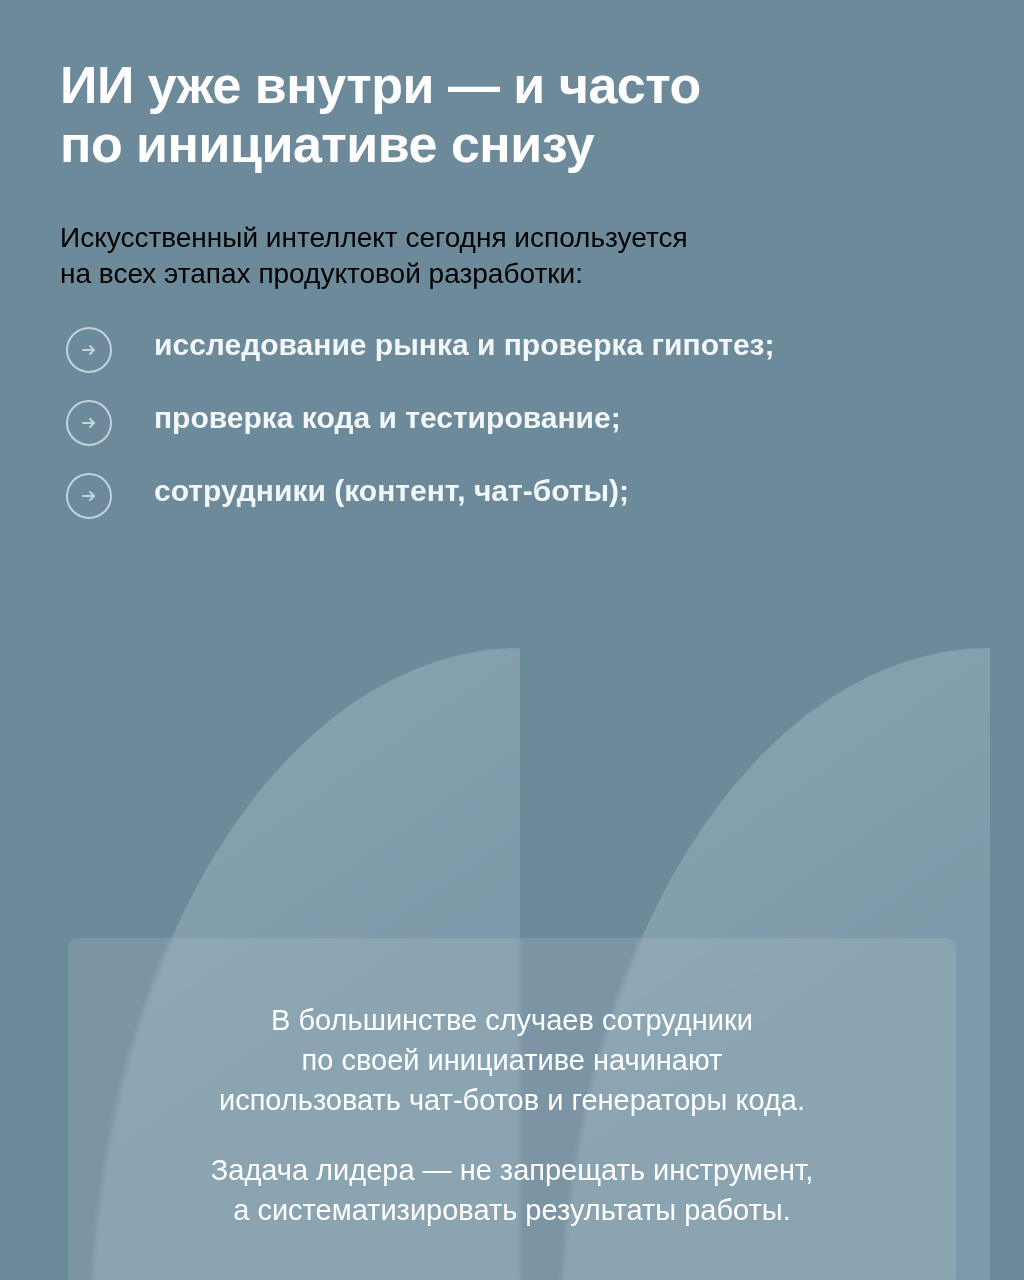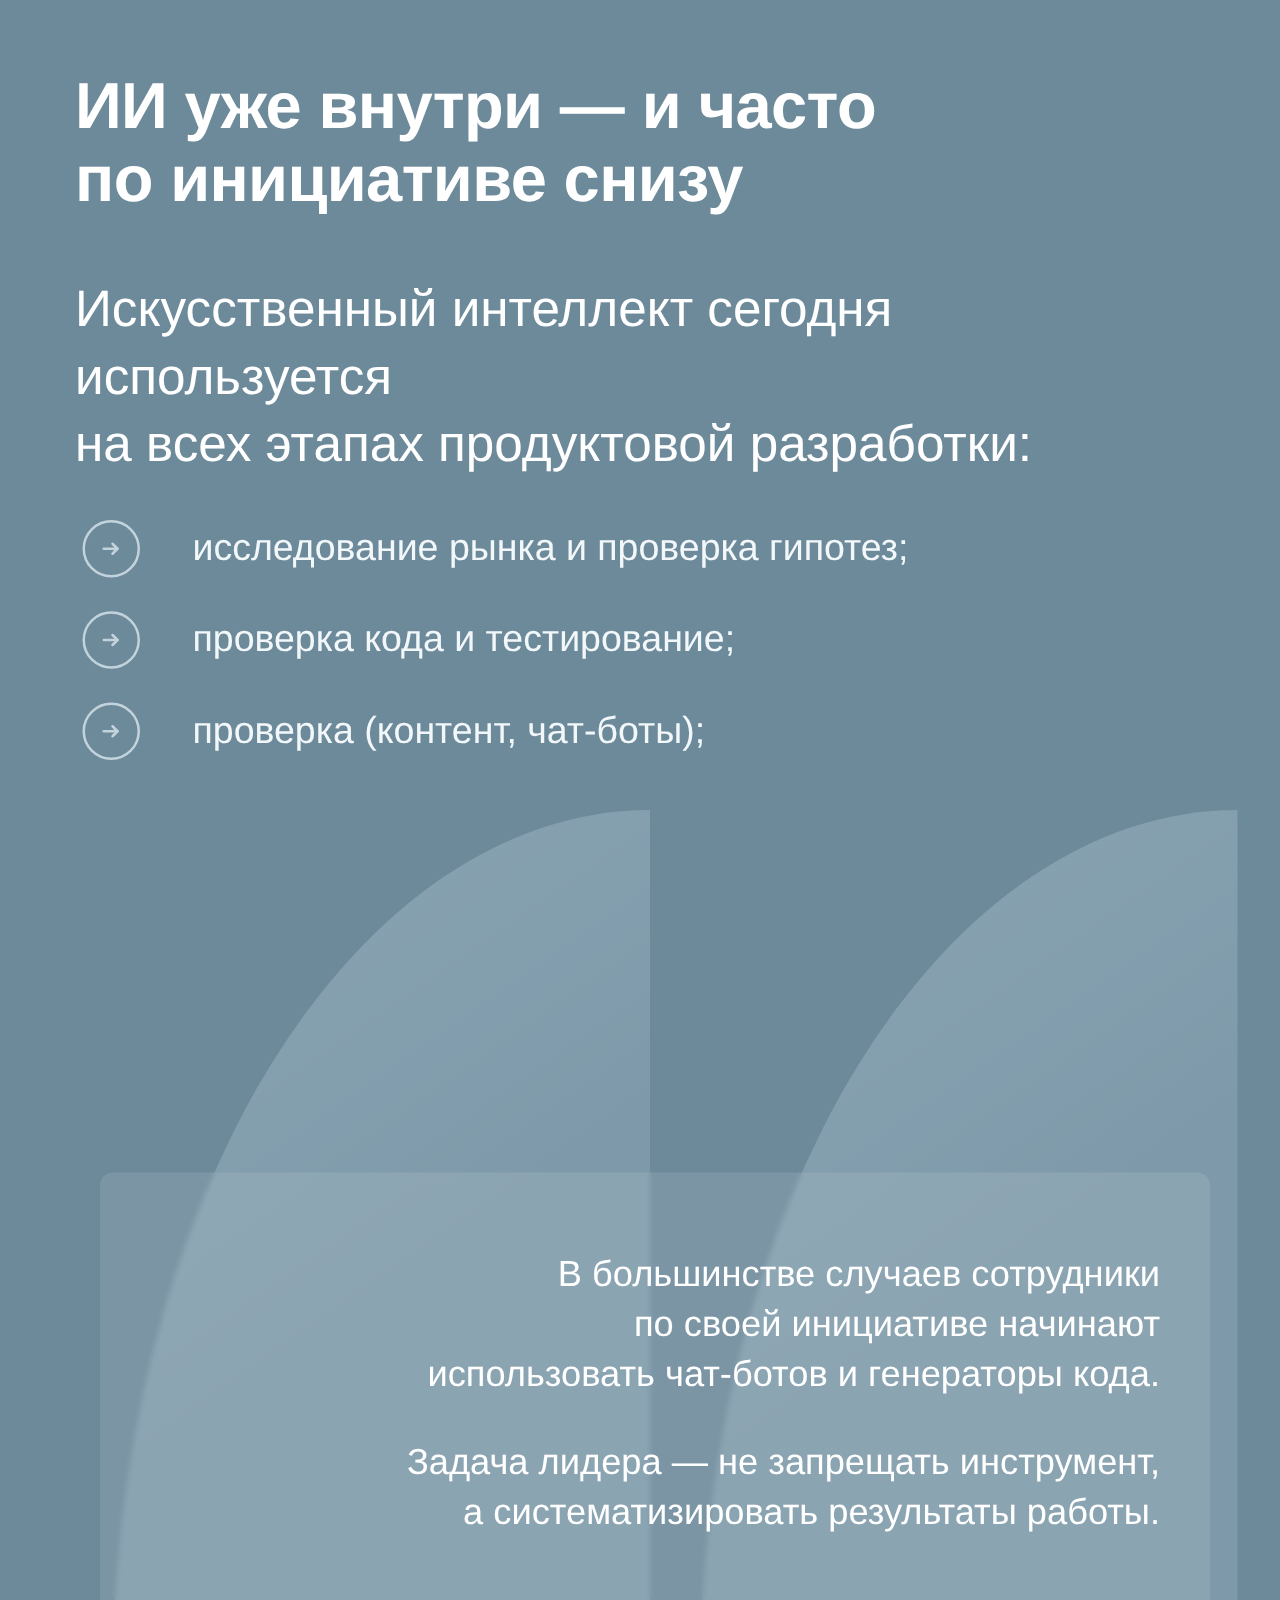--- a/index.html
+++ b/index.html
@@ -63,36 +63,36 @@
     margin: 0;
     color: #ffffff;
     font-size: 52px;
     line-height: 1.13;
     font-weight: bold;
     letter-spacing: -0.5px;
     white-space: pre-line;
   }
   p.lead {
     margin: 46px 0 0 0;
-    color: #ffffff;
-    font-size: 41px;
+    color: #000000;
+    font-size: 28px;
     line-height: 1.32;
     font-weight: normal;
     white-space: pre-line;
   }
 
   ul.bullets {
     list-style: none;
     margin: 34px 0 0 0;
     padding: 0;
   }
   ul.bullets li {
     display: flex;
-    align-items: center;
     margin-bottom: 27px;
+    font-weight: bold;
   }
   .arrow-circle {
     flex: 0 0 auto;
     width: 42px;
     height: 42px;
     border-radius: 50%;
     border: 2px solid #c3d3dc;
     display: flex;
     align-items: center;
     justify-content: center;
@@ -111,24 +111,23 @@
     position: absolute;
     left: 68px;
     top: 938px;
     width: 888px;
     height: 342px;
     background: rgba(255,255,255,0.10);
     border-top-left-radius: 10px;
     border-top-right-radius: 10px;
     box-sizing: border-box;
     padding: 62px 40px 0 40px;
-    text-align: right;
+    text-align: center;
     z-index: 3;
     backdrop-filter: blur(2px);
-    margin-left: 12px;
   }
   .card p {
     margin: 0;
     color: #ffffff;
     font-size: 29px;
     line-height: 1.38;
     white-space: pre-line;
   }
   .card p.second {
     margin-top: 30px;
@@ -171,21 +170,21 @@
         </span>
         <span class="bullet-text">проверка кода и тестирование;</span>
       </li>
       <li>
         <span class="arrow-circle">
           <svg width="20" height="20" viewBox="0 0 20 20" fill="none" aria-hidden="true">
             <path d="M4 10 H15" stroke="#c3d3dc" stroke-width="2" stroke-linecap="round"></path>
             <path d="M11 6 L15 10 L11 14" stroke="#c3d3dc" stroke-width="2" stroke-linecap="round" stroke-linejoin="round"></path>
           </svg>
         </span>
-        <span class="bullet-text">проверка (контент, чат-боты);</span>
+        <span class="bullet-text">сотрудники (контент, чат-боты);</span>
       </li>
     </ul>
 
   </div>
 
   <div class="card">
     <p class="first">В большинстве случаев сотрудники
 по своей инициативе начинают
 использовать чат-ботов и генераторы кода.</p>
     <p class="second">Задача лидера — не запрещать инструмент,

